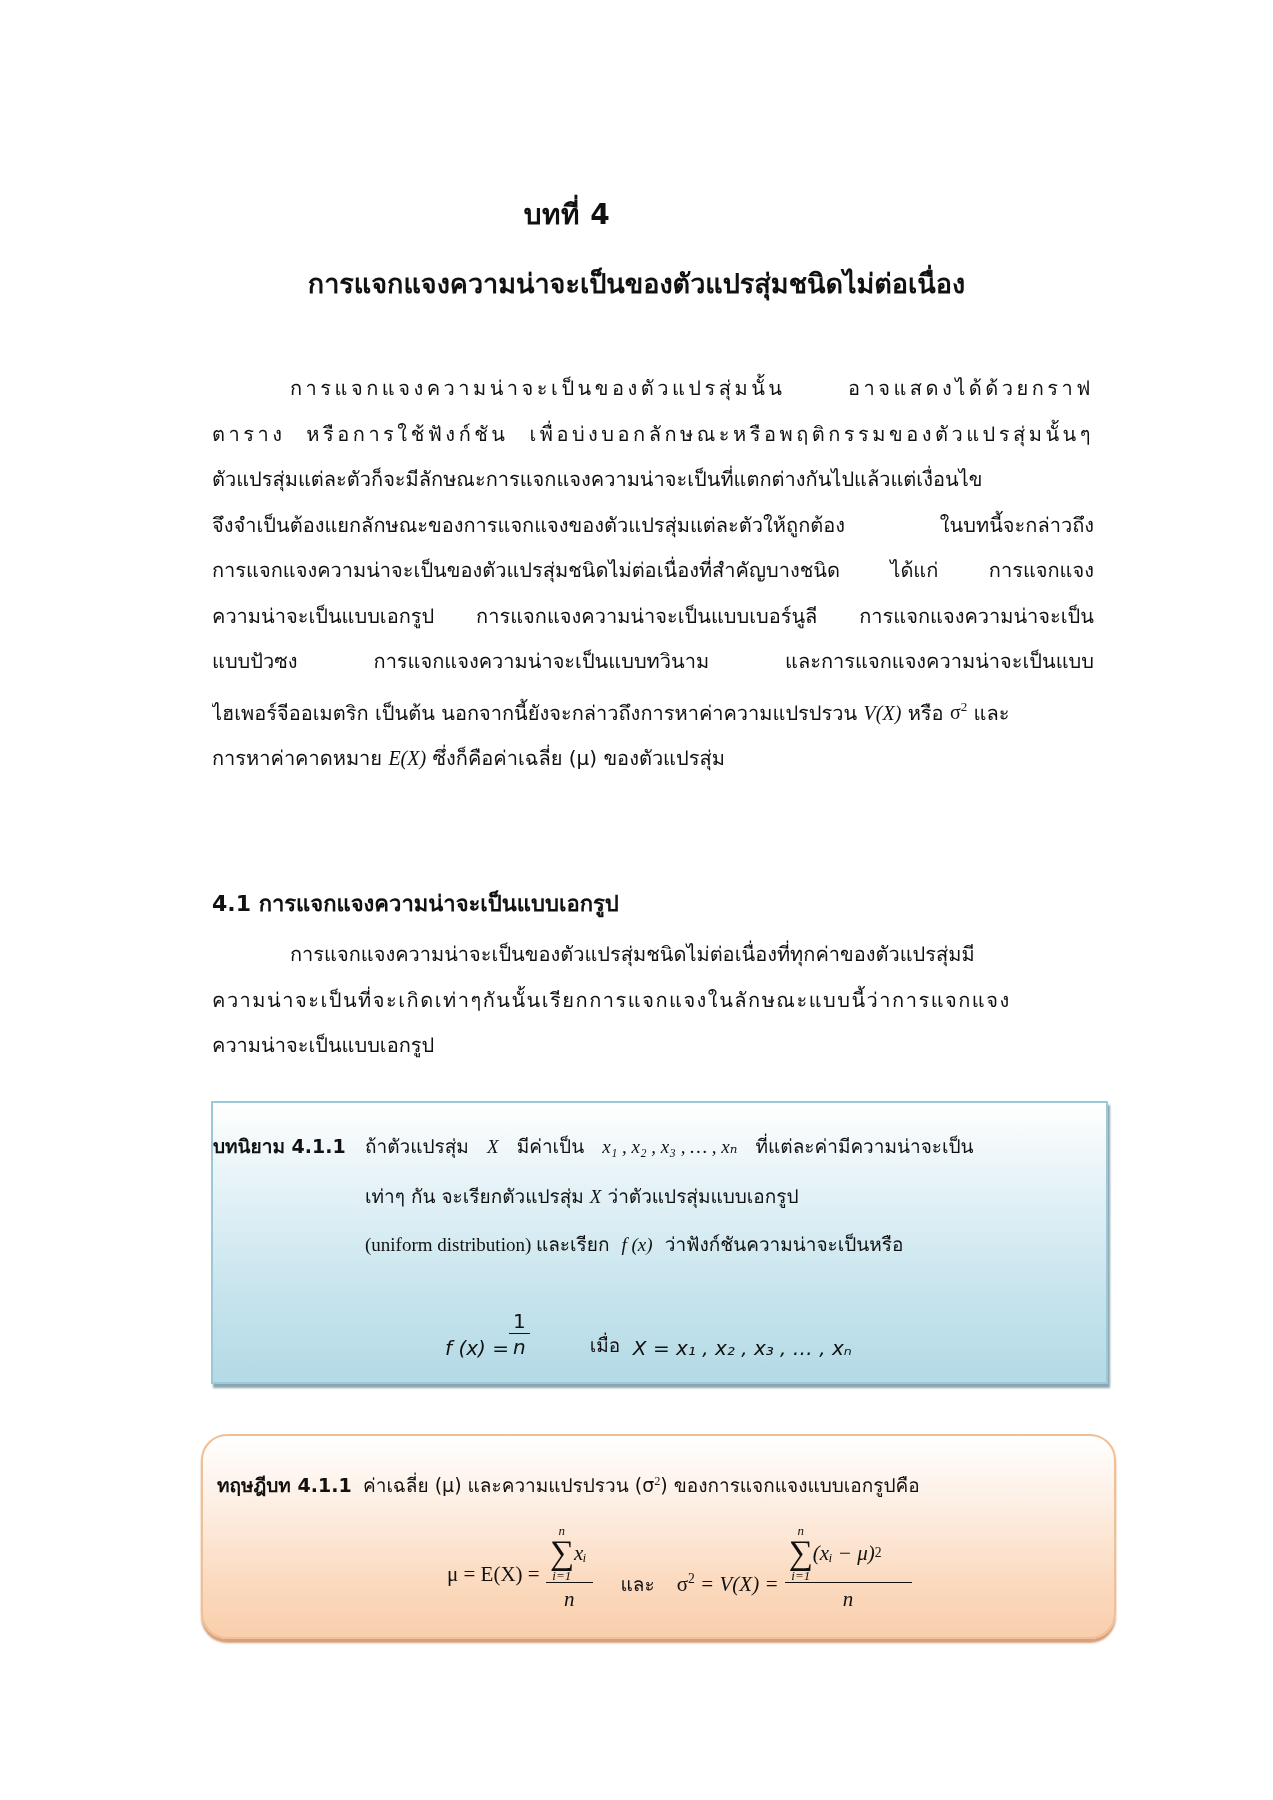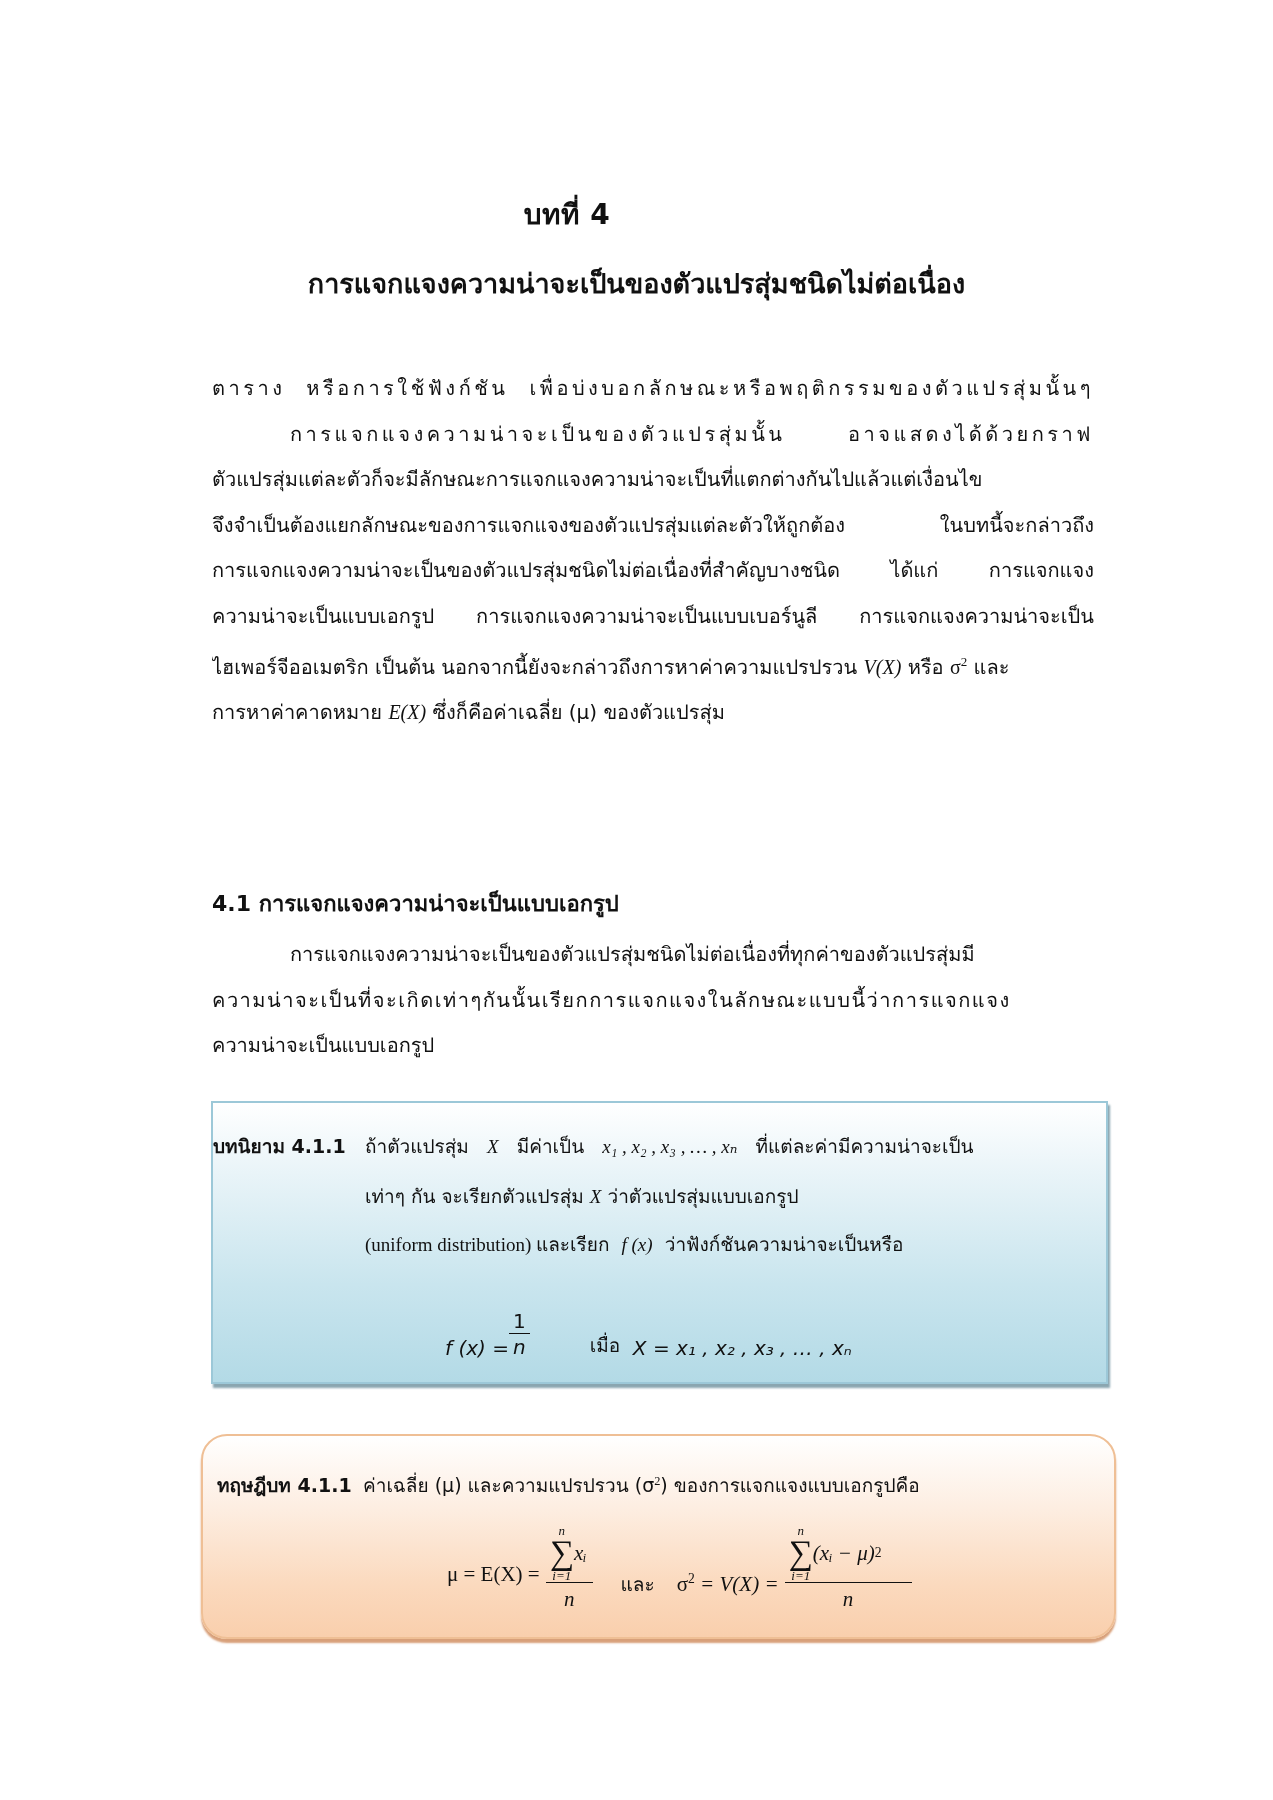--- a/index.html
+++ b/index.html
@@ -88,26 +88,27 @@
 </style>
 </head>
 <body>
 
 <div class="page">
 
   <div class="chapter-no">บทที่ 4</div>
   <div class="chapter-title">การแจกแจงความน่าจะเป็นของตัวแปรสุ่มชนิดไม่ต่อเนื่อง</div>
 
   <div class="para" style="top:366px;">
+    <span class="line justify indent spaced">การแจกแจงความน่าจะเป็นของตัวแปรสุ่มนั้น อาจแสดงได้ด้วยกราฟ</span>
     <span class="line justify spaced">ตาราง หรือการใช้ฟังก์ชัน เพื่อบ่งบอกลักษณะหรือพฤติกรรมของตัวแปรสุ่มนั้นๆ</span>
-    <span class="line justify indent spaced">การแจกแจงความน่าจะเป็นของตัวแปรสุ่มนั้น อาจแสดงได้ด้วยกราฟ</span>
     <span class="line justify">ตัวแปรสุ่มแต่ละตัวก็จะมีลักษณะการแจกแจงความน่าจะเป็นที่แตกต่างกันไปแล้วแต่เงื่อนไข</span>
     <span class="line justify">จึงจำเป็นต้องแยกลักษณะของการแจกแจงของตัวแปรสุ่มแต่ละตัวให้ถูกต้อง ในบทนี้จะกล่าวถึง</span>
     <span class="line justify">การแจกแจงความน่าจะเป็นของตัวแปรสุ่มชนิดไม่ต่อเนื่องที่สำคัญบางชนิด ได้แก่ การแจกแจง</span>
     <span class="line justify">ความน่าจะเป็นแบบเอกรูป การแจกแจงความน่าจะเป็นแบบเบอร์นูลี การแจกแจงความน่าจะเป็น</span>
+    <span class="line justify">แบบปัวซง การแจกแจงความน่าจะเป็นแบบทวินาม และการแจกแจงความน่าจะเป็นแบบ</span>
     <span class="line">
       <span>ไฮเพอร์จีออเมตริก เป็นต้น นอกจากนี้ยังจะกล่าวถึงการหาค่าความแปรปรวน</span>
       <span class="math it">V(X)</span>
       <span>หรือ</span>
       <span class="math"><span>σ</span><sup>2</sup></span>
       <span>และ</span>
     </span>
     <span class="line">
       <span>การหาค่าคาดหมาย</span>
       <span class="math it">E(X)</span>

